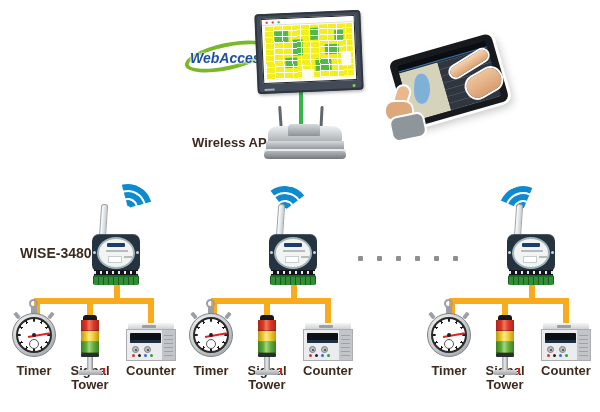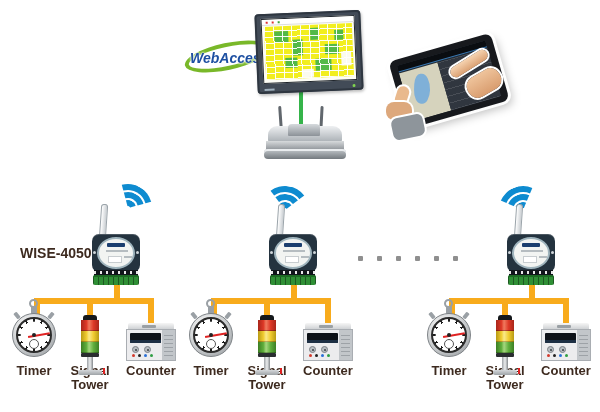--- a/index.html
+++ b/index.html
@@ -192,20 +192,21 @@
   <div class="abs gcable"></div>
 
   <div class="abs ap">
     <div class="ant l"></div>
     <div class="ant r"></div>
     <div class="aptop"></div>
     <div class="appanel"></div>
     <div class="apmid"></div>
     <div class="apbase"></div>
   </div>
+  <div class="lbl" style="left:192px;top:136px">Wireless AP</div>
 
   <div class="abs tablet">
     <div class="tabbody">
       <div class="tabscreen">
         <div class="tabtop"></div>
         <div class="tabmap">
           <div class="water"></div>
         </div>
         <div class="tabpanel"></div>
       </div>
@@ -269,21 +270,21 @@
       <div class="wline" style="left:7px;top:11px;width:22px"></div>
       <div class="wline" style="left:25px;top:17px;width:8px"></div>
       <div class="wsticker"></div>
     </div>
     <div class="wscrew" style="left:5px"></div>
     <div class="wscrew" style="right:5px"></div>
     <div class="wdip"></div>
     <div class="wterm"></div>
   </div>
 
-  <div class="lbl" style="left:20px;top:246px;font-size:14px">WISE-4050</div>
+  <div class="lbl" style="left:20px;top:246px;font-size:14px">WISE-3480</div>
 
   <div class="abs ellipsis">
       <span class="dot"></span>
       <span class="dot"></span>
       <span class="dot"></span>
       <span class="dot"></span>
       <span class="dot"></span>
       <span class="dot"></span>
     </div>
 

